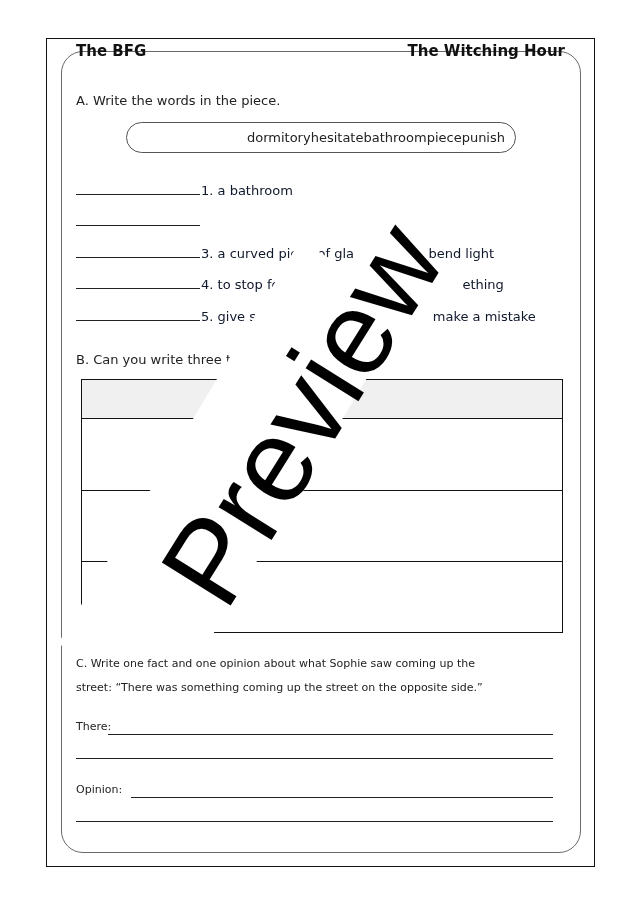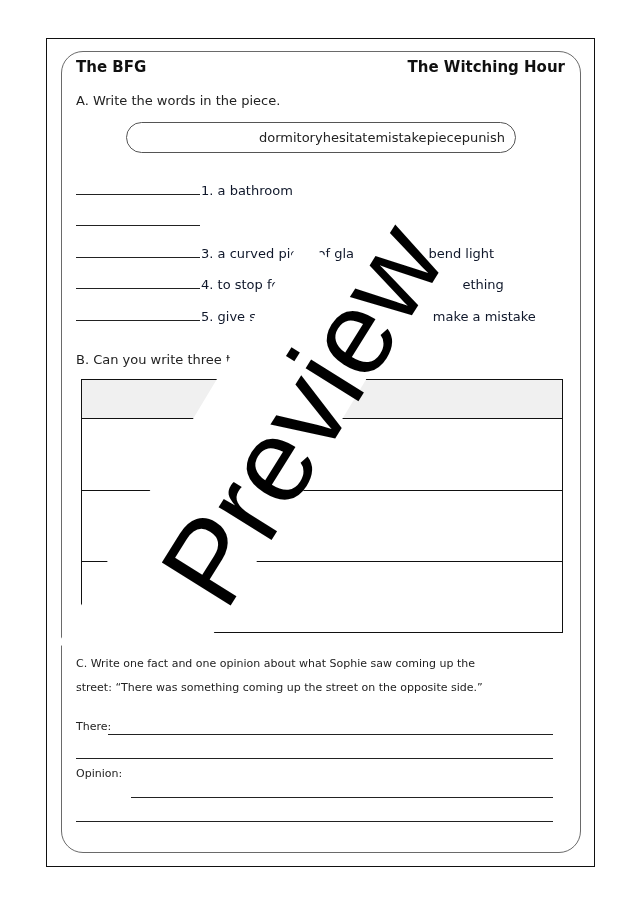--- a/index.html
+++ b/index.html
@@ -2,21 +2,21 @@
 <html><head>
 <meta charset="utf-8">
 <style>
   html, body { margin:0; padding:0; background:#ffffff; }
   body { width:644px; height:904px; position:relative; overflow:hidden;
          font-family:"DejaVu Sans", sans-serif; color:#1a1a1a; }
   .outer-frame { position:absolute; left:46px; top:38px; width:549px; height:829px;
                  border:1px solid #111; box-sizing:border-box; }
   .inner-frame { position:absolute; left:61px; top:51px; width:520px; height:802px;
                  border:1.5px solid #6a6a6a; border-radius:22px; box-sizing:border-box; }
-  .hdr { position:absolute; top:58px; font-size:15px; font-weight:bold; color:#111; }
+  .hdr { position:absolute; top:42px; font-size:15px; font-weight:bold; color:#111; }
   .hdr.left { left:76px; }
   .hdr.right { right:79px; }
   .instr { position:absolute; left:76px; font-size:13px; color:#222; white-space:nowrap; }
   .wordbank { position:absolute; left:126px; top:122px; width:390px; height:31px;
               border:1px solid #555; border-radius:16px; box-sizing:border-box;
               display:flex; align-items:center; justify-content:flex-end; padding:0 10px; }
   .wordbank span { font-size:13px; color:#222; }
   .row { position:absolute; left:76px; font-size:13px; color:#0f172a; white-space:nowrap; }
   .row .blank { display:inline-block; width:124px; border-bottom:1px solid #222; height:11px; margin-right:1px; }
   .tbl { position:absolute; left:81px; top:379px; width:482px; height:254px; box-sizing:border-box;
@@ -40,21 +40,21 @@
 <div class="inner-frame"></div>
 
 <div class="hdr left">The BFG</div>
 <div class="hdr right">The Witching Hour</div>
 
 <div class="instr" style="top:93px;">A. Write the words in the piece.</div>
 
 <div class="wordbank">
   <span>dormitory</span>
   <span>hesitate</span>
-  <span>mistake</span>
+  <span>bathroom</span>
   <span>piece</span>
   <span>punish</span>
 </div>
 
 <div class="row" style="top:183px;">
   <span class="blank"></span><span>1. a bathroom</span>
 </div>
 <div class="row" style="top:214px;">
   <span class="blank"></span>
 </div>
@@ -79,15 +79,15 @@
 <div class="wm-bg"></div>
 <div class="watermark">Preview</div>
 
 <div class="qtext" style="top:657px;">C. Write one fact and one opinion about what Sophie saw coming up the</div>
 <div class="qtext" style="top:681px;text-align:right;">street: “There was something coming up the street on the opposite side.”</div>
 
 <div class="qtext" style="top:720px;">There:</div>
 <div class="ansline" style="left:108px; top:734px; width:445px;"></div>
 <div class="ansline" style="left:76px; top:758px; width:477px;"></div>
 
-<div class="qtext" style="top:767px;">Opinion:</div>
+<div class="qtext" style="top:783px;">Opinion:</div>
 <div class="ansline" style="left:131px; top:797px; width:422px;"></div>
 <div class="ansline" style="left:76px; top:821px; width:477px;"></div>
 
 </body></html>

